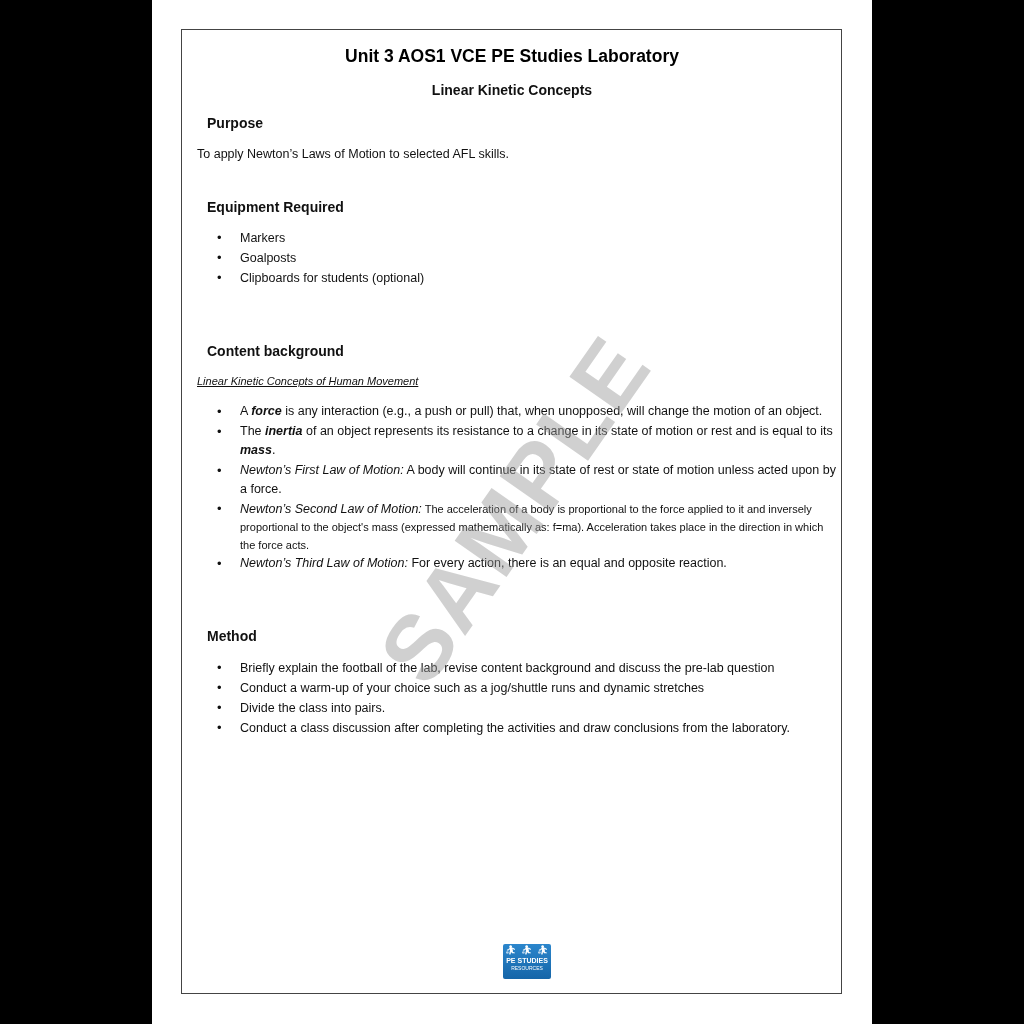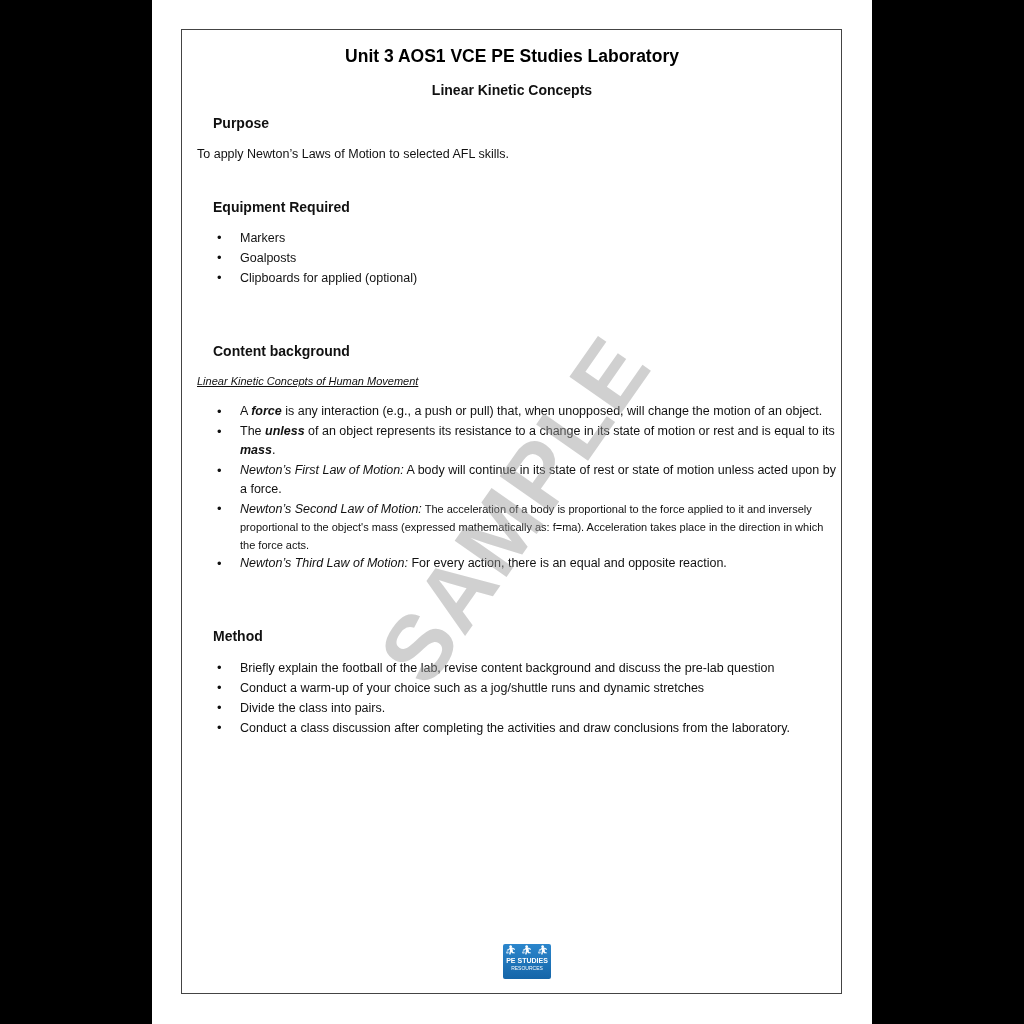--- a/index.html
+++ b/index.html
@@ -2,21 +2,21 @@
 <html><head>
 <meta charset="utf-8">
 <style>
   html, body { margin:0; padding:0; }
   body { width:1024px; height:1024px; background:#000; position:relative; overflow:hidden; font-family:"Liberation Sans", sans-serif; }
   .page { position:absolute; left:152px; top:0; width:720px; height:1024px; background:#fff; }
   .frame { position:absolute; left:29px; top:29px; width:661px; height:965px; border:1px solid #444; box-sizing:border-box; background:#fff; }
   .content { position:absolute; left:15px; top:0; width:640px; color:#111; font-size:12.5px; }
   .title { position:absolute; top:16px; left:0; width:630px; text-align:center; color:#000000; font-weight:bold; font-size:17.5px; }
   .subtitle { position:absolute; top:52px; left:0; width:630px; text-align:center; font-weight:bold; font-size:14px; }
-  .h { position:absolute; left:16px; font-weight:bold; font-size:14px; }
+  .h { position:absolute; left:10px; font-weight:bold; font-size:14px; }
   .p { position:absolute; left:0; font-size:12.5px; }
   .sub { position:absolute; left:0; font-style:italic; text-decoration:underline; font-size:11px; }
   ul { position:absolute; left:0; margin:0; padding:0; list-style:none; width:640px; }
   li { position:relative; padding-left:43px; font-size:12.5px; line-height:19.5px; }
   li.small { font-size:11px; line-height:18px; }
   li::before { content:"\2022"; position:absolute; left:20px; top:0; font-size:13px; }
   ul.equip li { line-height:20px; }
   ul.method li { line-height:20px; }
   .watermark { position:absolute; left:318px; top:480px; transform:translate(-50%,-50%) rotate(-55deg); font-size:92px; font-weight:bold; color:rgba(150,150,150,0.45); letter-spacing:2px; white-space:nowrap; pointer-events:none; }
   .logo { position:absolute; left:306px; top:914px; width:48px; height:35px; background:linear-gradient(#2b86cc,#1565a8); border-radius:2px; color:#fff; text-align:center; }
@@ -33,28 +33,28 @@
       <div class="title">Unit 3 AOS1 VCE PE Studies Laboratory</div>
       <div class="subtitle">Linear Kinetic Concepts</div>
 
       <div class="h" style="top:85px">Purpose</div>
       <div class="p" style="top:117px">To apply Newton’s Laws of Motion to selected AFL skills.</div>
 
       <div class="h" style="top:169px">Equipment Required</div>
       <ul class="equip" style="top:198px">
         <li>Markers</li>
         <li>Goalposts</li>
-        <li>Clipboards for applied (optional)</li>
+        <li>Clipboards for students (optional)</li>
       </ul>
 
       <div class="h" style="top:313px">Content background</div>
       <div class="sub" style="top:345px">Linear Kinetic Concepts of Human Movement</div>
       <ul style="top:372px">
         <li><span>A </span><b><i>force</i></b><span> is any interaction (e.g., a push or pull) that, when unopposed, will change the motion of an object.</span></li>
-        <li><span>The </span><b><i>unless</i></b><span> of an object represents its resistance to a change in its state of motion or rest and is equal to its </span><b><i>mass</i></b><span>.</span></li>
+        <li><span>The </span><b><i>inertia</i></b><span> of an object represents its resistance to a change in its state of motion or rest and is equal to its </span><b><i>mass</i></b><span>.</span></li>
         <li><i>Newton’s First Law of Motion:</i><span> A body will continue in its state of rest or state of motion unless acted upon by a force.</span></li>
         <li class="small"><i style="font-size:12.5px">Newton’s Second Law of Motion:</i><span> The acceleration of a body is proportional to the force applied to it and inversely proportional to the object's mass (expressed mathematically as: f=ma). Acceleration takes place in the direction in which the force acts.</span></li>
         <li><i>Newton’s Third Law of Motion:</i><span> For every action, there is an equal and opposite reaction.</span></li>
       </ul>
 
       <div class="h" style="top:598px">Method</div>
       <ul class="method" style="top:628px">
         <li>Briefly explain the football of the lab, revise content background and discuss the pre-lab question</li>
         <li>Conduct a warm-up of your choice such as a jog/shuttle runs and dynamic stretches</li>
         <li>Divide the class into pairs.</li>

